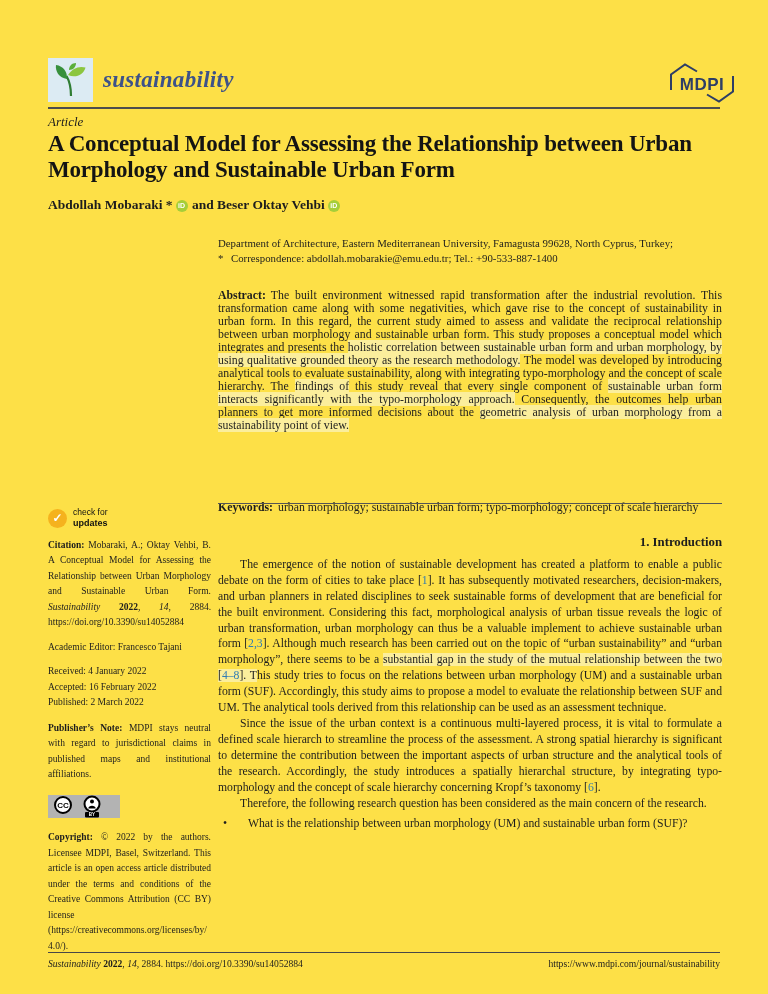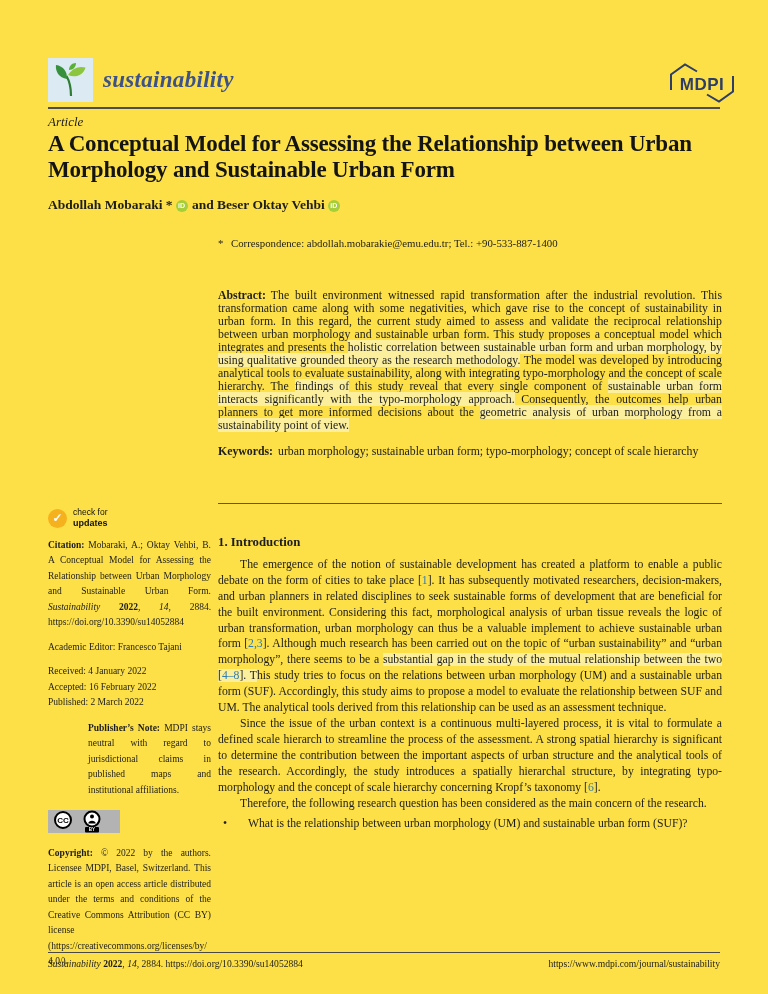--- a/index.html
+++ b/index.html
@@ -34,46 +34,46 @@
     margin:0 1px 0 3px; cursor:pointer; }
 
   
   .affiliation { position:absolute; left:218px; top:236px; width:504px;
     font-size:10.8px; line-height:15px; }
   .corr-row { display:flex; }
   .corr-mark { flex:0 0 13px; }
   .abstract { position:absolute; left:218px; top:289px; width:504px;
     font-size:11.8px; line-height:13px; text-align:justify; }
   .label { margin-right:5px; }
-  .keywords { position:absolute; left:218px; top:444px; width:504px;
+  .keywords { position:absolute; left:218px; top:500px; width:504px;
     font-size:11.8px; line-height:15.3px; }
   .col-divider { position:absolute; left:218px; top:503px; width:504px;
     border-top:1px solid #555; }
 
   
   .sidebar { position:absolute; left:48px; top:508px; width:163px;
     font-size:9.5px; line-height:15.5px; }
   .badge { display:flex; align-items:center; gap:6px; margin-bottom:9px; cursor:pointer; }
   .badge-circle { width:19px; height:19px; border-radius:50%; background:#f5b21e;
     color:#fff; display:flex; align-items:center; justify-content:center;
     font-size:12px; font-weight:bold; font-family:"Liberation Sans", sans-serif; }
   .badge-text { font-family:"Liberation Sans", sans-serif; font-size:8.5px;
     line-height:1.15; color:#111; }
   .badge-text .l2 { font-weight:bold; font-size:9px; }
   .citation-block { text-align:justify; margin-bottom:9px; overflow-wrap:anywhere; }
   .academic-editor { margin-bottom:9px; }
   .dates { margin-bottom:10px; }
-  .pubnote { text-align:justify; margin-bottom:12px;margin-left:40px; }
+  .pubnote { text-align:justify; margin-bottom:12px; }
   .cc-badge { margin-bottom:7px; display:block; cursor:pointer; }
   .copyright { text-align:justify; overflow-wrap:anywhere; }
 
   
   .main-text { position:absolute; left:218px; top:535px; width:504px;
     font-size:11.7px; line-height:15.9px; text-align:justify; }
-  .section-heading { font-size:12.8px; font-weight:bold; margin-bottom:6px; text-align:left; }
+  .section-heading { font-size:12.8px; font-weight:bold; margin-bottom:6px; text-align:right; }
   .main-text p { text-indent:22px; }
   .bullet-row { display:flex; margin-top:5px; }
   .bullet-glyph { flex:0 0 30px; padding-left:5px; }
   .bullet-text { flex:1; }
 
   
   .footer-rule { position:absolute; left:48px; width:672px; top:952px;
     border-top:1px solid #484848; }
   .footer-row { position:absolute; left:48px; width:672px; top:958px;
     display:flex; justify-content:space-between; font-size:9.6px; }
@@ -102,20 +102,21 @@
   </div>
   <div class="header-rule"></div>
 
   <div class="article-label">Article</div>
   <h1 class="title">A Conceptual Model for Assessing the Relationship between Urban Morphology and Sustainable Urban Form</h1>
   <div class="authors">
     <span>Abdollah Mobaraki *</span><span class="orcid">iD</span><span> and Beser Oktay Vehbi</span><span class="orcid">iD</span>
   </div>
 
   <div class="affiliation">
+    <div>Department of Architecture, Eastern Mediterranean University, Famagusta 99628, North Cyprus, Turkey;</div>
     <div class="corr-row">
       <span class="corr-mark">*</span>
       <span>Correspondence: abdollah.mobarakie@emu.edu.tr; Tel.: +90-533-887-1400</span>
     </div>
   </div>
 
   <div class="abstract">
     <span class="b label">Abstract:</span><span><span>The built environment witnessed rapid transformation after the industrial revolution. This transformation came along with some negativities, which gave rise to the concept of sustainability in urban form. In this regard, the current study aimed to assess and validate the reciprocal relationship between urban morphology and sustainable urban form. This study proposes a conceptual model which integrates and presents the </span><span class="hl">holistic correlation between sustainable urban form and urban morphology, by using qualitative grounded theory as the research methodology.</span><span> The model was developed by introducing analytical tools to evaluate sustainability, along with integrating typo-morphology and the concept of scale hierarchy. The </span><span class="hl">findings of</span><span> this study reveal that every single component of </span><span class="hl">sustainable urban form interacts significantly with the typo-morphology approach.</span><span> Consequently, the outcomes help urban planners to get more informed decisions about the </span><span class="hl">geometric analysis of urban morphology from a sustainability point of view.</span></span>
   </div>
 

